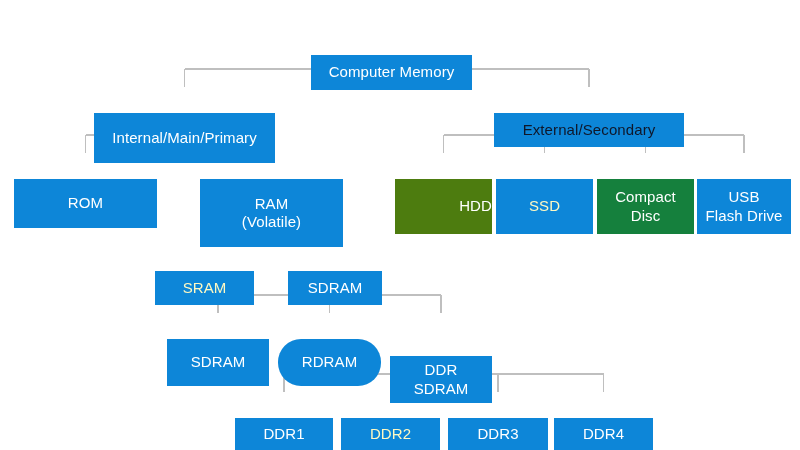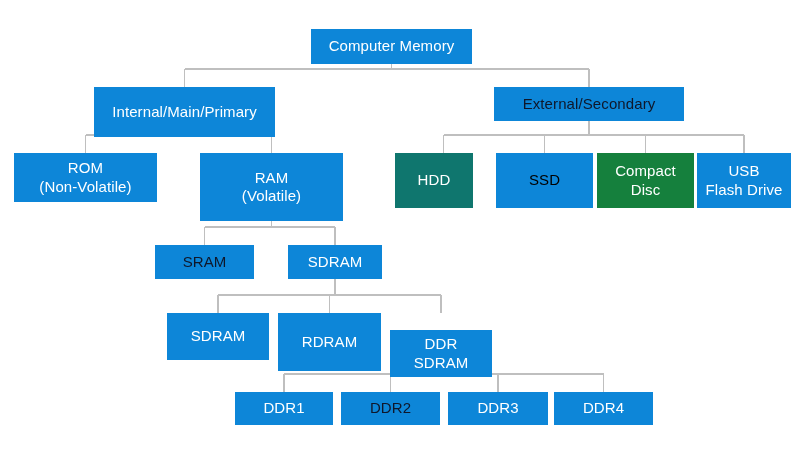--- a/index.html
+++ b/index.html
@@ -33,21 +33,21 @@
     text-align: center;
     line-height: 1.22;
     letter-spacing: 0.1px;
     box-sizing: border-box;
     z-index: 2;
   }
   .node .line {
     display: block;
     white-space: nowrap;
   }
-  .f15 { font-size: 15px; }
+  .f15 { font-size: 15px; margin-top: 26px; }
 </style>
 </head>
 <body>
 
 <div id="canvas">
   <svg id="edge-layer" viewBox="0 0 800 450">
       <line x1="391.5" y1="64" x2="391.5" y2="69" stroke="#bfbfbf" stroke-width="1.5" shape-rendering="crispEdges"></line>
       <line x1="184.5" y1="69" x2="589" y2="69" stroke="#bfbfbf" stroke-width="1.5" shape-rendering="crispEdges"></line>
       <line x1="184.5" y1="69" x2="184.5" y2="87" stroke="#bfbfbf" stroke-width="1.5" shape-rendering="crispEdges"></line>
       <line x1="589" y1="69" x2="589" y2="87" stroke="#bfbfbf" stroke-width="1.5" shape-rendering="crispEdges"></line>
@@ -82,60 +82,59 @@
         <span class="line">Computer Memory</span>
       </div>
       <div class="node f15" style="left: 94px; top: 87px; width: 181px; height: 50px; background: rgb(13, 134, 216); color: rgb(255, 255, 255);">
         <span class="line">Internal/Main/Primary</span>
       </div>
       <div class="node f15" style="left: 494px; top: 87px; width: 190px; height: 34px; background: rgb(13, 134, 216); color: #0f172a;">
         <span class="line">External/Secondary</span>
       </div>
       <div class="node f15" style="left: 14px; top: 153px; width: 143px; height: 49px; background: rgb(13, 134, 216); color: rgb(255, 255, 255); text-align: right;">
         <span class="line">ROM</span>
-        <span class="line">(Non-Volatile)</span>
       </div>
       <div class="node f15" style="left: 200px; top: 153px; width: 143px; height: 68px; background: rgb(13, 134, 216); color: rgb(255, 255, 255);">
         <span class="line">RAM</span>
         <span class="line">(Volatile)</span>
       </div>
-      <div class="node f15" style="left: 395px; top: 153px; width: 78px; height: 55px; background: #0f766e; color: rgb(255, 255, 255);">
+      <div class="node f15" style="left: 395px; top: 153px; width: 97px; height: 55px; background: #4d7c0f; color: rgb(255, 255, 255); align-items: flex-end;">
         <span class="line">HDD</span>
       </div>
-      <div class="node f15" style="left: 496px; top: 153px; width: 97px; height: 55px; background: rgb(13, 134, 216); color: #000000;">
+      <div class="node f15" style="left: 496px; top: 153px; width: 97px; height: 55px; background: rgb(13, 134, 216); color: #fef9c3;">
         <span class="line">SSD</span>
       </div>
       <div class="node f15" style="left: 597px; top: 153px; width: 97px; height: 55px; background: #15803d; color: rgb(255, 255, 255);">
         <span class="line">Compact</span>
         <span class="line">Disc</span>
       </div>
       <div class="node f15" style="left: 697px; top: 153px; width: 94px; height: 55px; background: rgb(13, 134, 216); color: rgb(255, 255, 255);">
         <span class="line">USB</span>
         <span class="line">Flash Drive</span>
       </div>
-      <div class="node f15" style="left: 155px; top: 245px; width: 99px; height: 34px; background: rgb(13, 134, 216); color: #0f172a;">
+      <div class="node f15" style="left: 155px; top: 245px; width: 99px; height: 34px; background: rgb(13, 134, 216); color: #fef9c3;">
         <span class="line">SRAM</span>
       </div>
       <div class="node f15" style="left: 288px; top: 245px; width: 94px; height: 34px; background: rgb(13, 134, 216); color: rgb(255, 255, 255);">
         <span class="line">SDRAM</span>
       </div>
       <div class="node f15" style="left: 167px; top: 313px; width: 102px; height: 47px; background: rgb(13, 134, 216); color: rgb(255, 255, 255);">
         <span class="line">SDRAM</span>
       </div>
-      <div class="node f15" style="left: 278px; top: 313px; width: 103px; height: 58px; background: rgb(13, 134, 216); color: rgb(255, 255, 255);">
+      <div class="node f15" style="left: 278px; top: 313px; width: 103px; height: 47px; background: rgb(13, 134, 216); color: rgb(255, 255, 255); border-radius: 23px;">
         <span class="line">RDRAM</span>
       </div>
       <div class="node f15" style="left: 390px; top: 330px; width: 102px; height: 47px; background: rgb(13, 134, 216); color: rgb(255, 255, 255);">
         <span class="line">DDR</span>
         <span class="line">SDRAM</span>
       </div>
       <div class="node f15" style="left: 235px; top: 392px; width: 98px; height: 33px; background: rgb(13, 134, 216); color: rgb(255, 255, 255);">
         <span class="line">DDR1</span>
       </div>
-      <div class="node f15" style="left: 341px; top: 392px; width: 99px; height: 33px; background: rgb(13, 134, 216); color: #0f172a;">
+      <div class="node f15" style="left: 341px; top: 392px; width: 99px; height: 33px; background: rgb(13, 134, 216); color: #fef9c3;">
         <span class="line">DDR2</span>
       </div>
       <div class="node f15" style="left: 448px; top: 392px; width: 100px; height: 33px; background: rgb(13, 134, 216); color: rgb(255, 255, 255);">
         <span class="line">DDR3</span>
       </div>
       <div class="node f15" style="left: 554px; top: 392px; width: 99px; height: 33px; background: rgb(13, 134, 216); color: rgb(255, 255, 255);">
         <span class="line">DDR4</span>
       </div>
     </div>
 </div>

